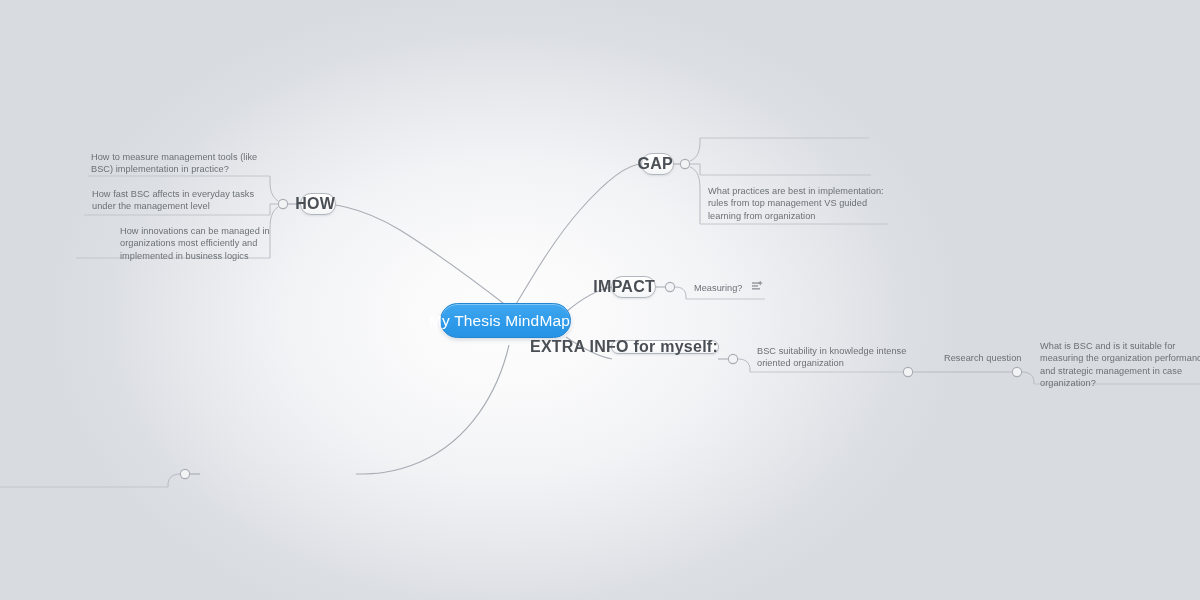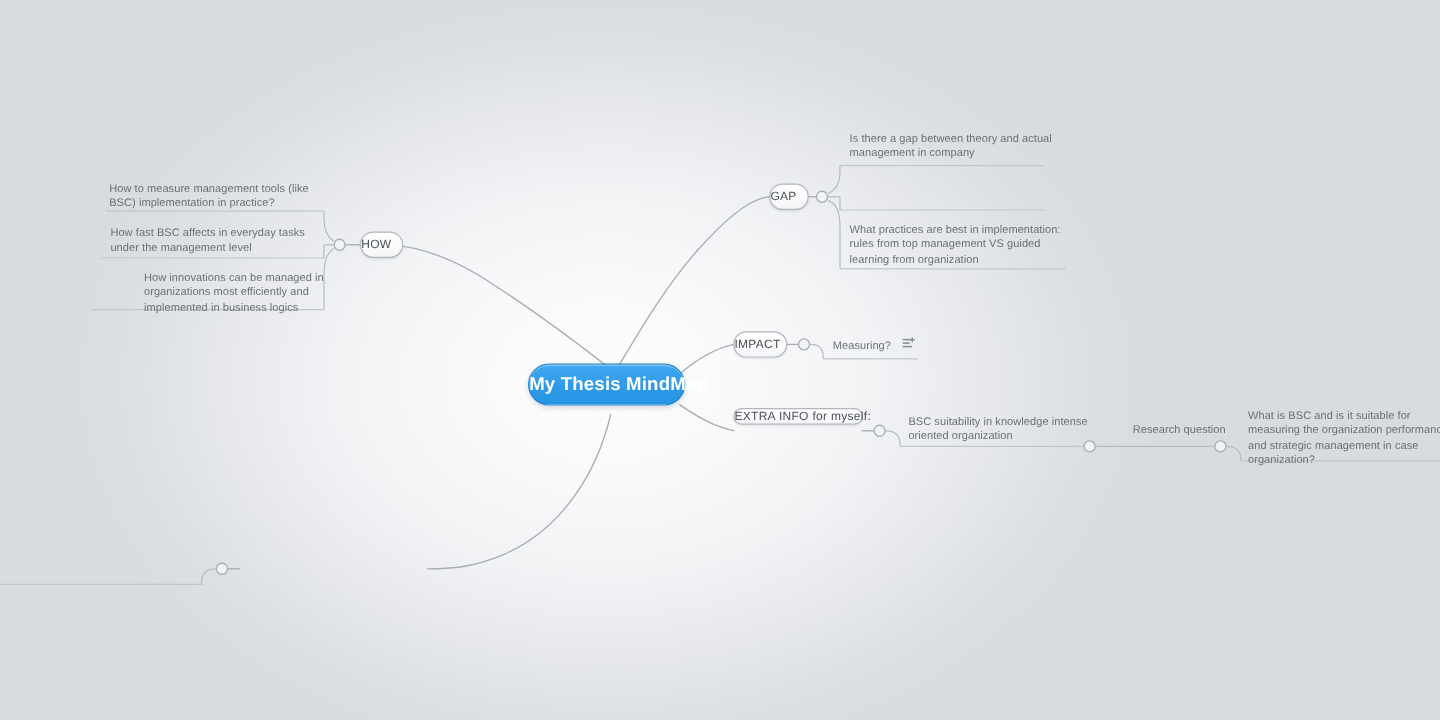--- a/index.html
+++ b/index.html
@@ -54,47 +54,47 @@
     fill: #f2f3f5;
     stroke: #a8adb4;
     stroke-width: 1.1;
   }
 
   
   .central-node {
     position: absolute;
     display: flex;
     align-items: center;
-    justify-content: flex-start;
+    justify-content: flex-end;
     box-sizing: border-box;
     background: linear-gradient(180deg, #41a8f0 0%, #2e9ae9 55%, #2793e4 100%);
     border: 1px solid #2185d0;
     border-radius: 22px;
     box-shadow: 0 2px 4px rgba(40,70,100,0.18), inset 0 1px 0 rgba(255,255,255,0.35);
     color: #ffffff;
     font-size: 15.5px;
-    font-weight: bold;
+    font-weight: normal;
     letter-spacing: 0.15px;
     white-space: nowrap;
   }
 
   
   .pill {
     position: absolute;
     display: flex;
     align-items: center;
-    justify-content: flex-start;
+    justify-content: flex-end;
     box-sizing: border-box;
     background: linear-gradient(180deg, #ffffff 0%, #fbfbfc 60%, #f4f5f7 100%);
     border: 1.3px solid #b2b7bd;
     border-radius: 13px;
     box-shadow: 0 1px 2px rgba(60,70,85,0.13);
     color: #4a4f55;
-    font-size: 10px;
-    font-weight: normal;
+    font-size: 16px;
+    font-weight: bold;
     letter-spacing: 0.25px;
     white-space: nowrap;
   }
 
   
   .leaf {
     position: absolute;
     box-sizing: border-box;
     color: #6b7075;
     font-size: 9.2px;
@@ -185,21 +185,20 @@
 
   <div class="pill" style="left:611px; top:276px; width:45px; height:22px;">
     <span>IMPACT</span>
   </div>
 
   <div class="pill" style="left:611px; top:340px; width:108px; height:14px;">
     <span>EXTRA INFO for myself:</span>
   </div>
 
 
-  <div class="leaf" style="left:708px; top:109px; width:172px;">Is there a gap between theory and actual management in company</div>
 
 
   <div class="leaf" style="left:708px; top:185px; width:184px;">What practices are best in implementation: rules from top management VS guided learning from organization</div>
 
   <div class="leaf" style="left:91px; top:151px; width:178px;">How to measure management tools (like BSC) implementation in practice?</div>
 
   <div class="leaf" style="left:92px; top:188px; width:180px;">How fast BSC affects in everyday tasks under the management level</div>
 
   <div class="leaf" style="left:80px; top:225px; width:186px;margin-left:40px;">How innovations can be managed in organizations most efficiently and implemented in business logics</div>
 

